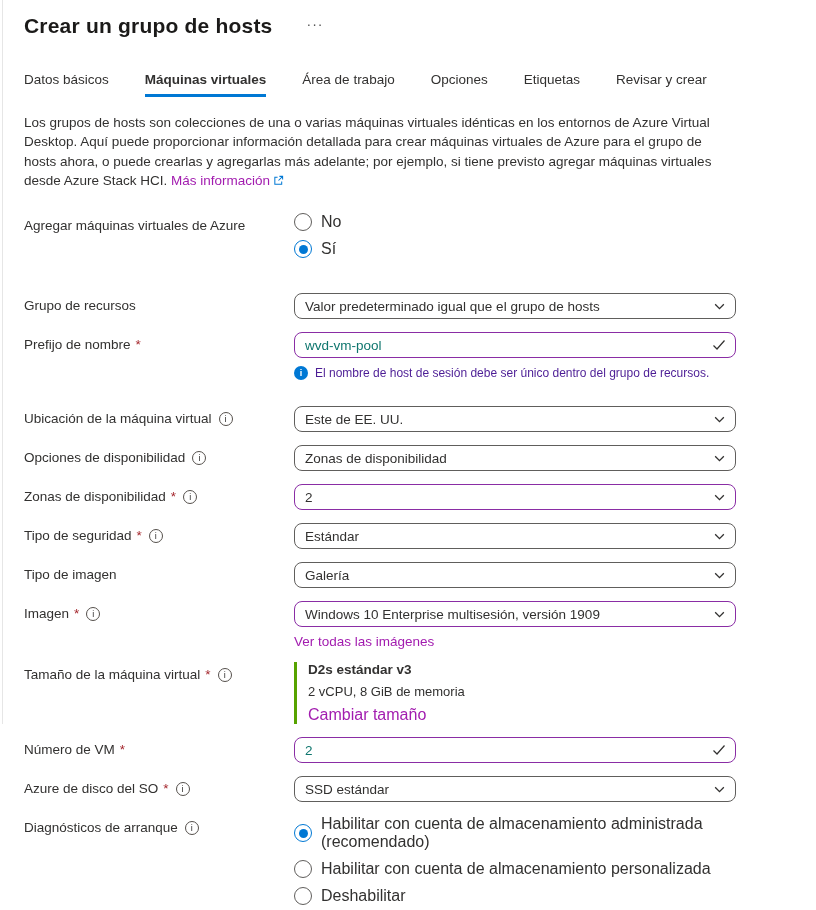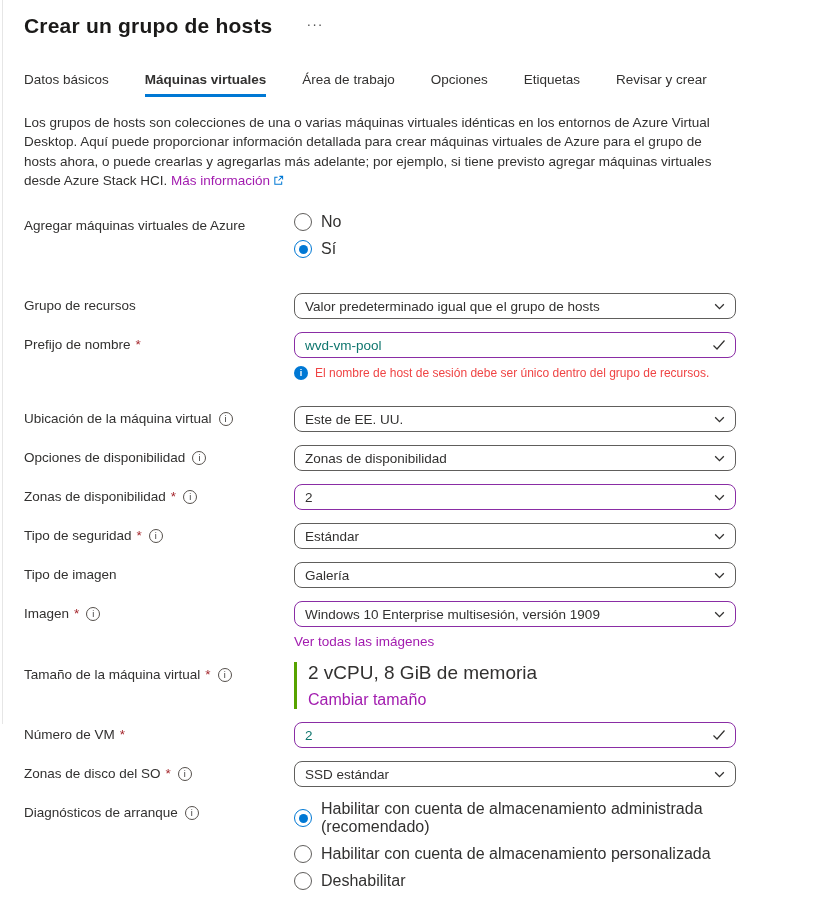--- a/index.html
+++ b/index.html
@@ -37,27 +37,27 @@
 
   .radio-group .option { display: flex; align-items: center; margin-bottom: 9px; cursor: pointer; }
   .radio { width: 18px; height: 18px; border-radius: 50%; border: 1px solid #605e5c; background: #fff; margin-right: 9px; flex: 0 0 18px; position: relative; }
   .radio.selected { border: 1.5px solid #0078d4; }
   .radio.selected::after { content: ""; position: absolute; left: 50%; top: 50%; width: 9px; height: 9px; margin: -4.5px 0 0 -4.5px; border-radius: 50%; background: #0078d4; }
   .option-label { font-size: 16px; }
 
   .note { display: flex; align-items: center; margin-top: 8px; }
   .note-i { display: inline-flex; align-items: center; justify-content: center; width: 14px; height: 14px; border-radius: 50%;
             background: #0078d4; color: #fff; font-size: 9px; font-weight: 700; font-style: normal; margin-right: 7px; flex: 0 0 14px; }
-  .note-text { font-size: 12px; color: #ef4444; }
+  .note-text { font-size: 12px; color: #4c1d95; }
 
   .under-link { display: inline-block; margin-top: 7px; font-size: 13.5px; }
 
   .size-block { border-left: 3px solid #57a300; padding-left: 11px; }
   .size-name { font-size: 13.5px; font-weight: 700; margin-bottom: 7px; }
-  .size-specs { font-size: 19px; margin-bottom: 7px; }
+  .size-specs { font-size: 13px; margin-bottom: 7px; }
 
   .mb-lg { margin-bottom: 26px; }
   .mb-md { margin-bottom: 12px; }
 </style>
 </head>
 <body>
 
 <div class="blade">
   <div class="blade-edge"></div>
 
@@ -242,20 +242,21 @@
     </div>
 
     <div class="row">
       <div class="label-cell">
         <span>Tamaño de la máquina virtual</span>
         <span class="req">*</span>
         <span class="info-i">i</span>
       </div>
       <div class="control-cell">
         <div class="size-block">
+          <div class="size-name">D2s estándar v3</div>
           <div class="size-specs">2 vCPU, 8 GiB de memoria</div>
           <a class="link">Cambiar tamaño</a>
         </div>
       </div>
     </div>
 
     <div class="row">
       <div class="label-cell">
         <span>Número de VM</span>
         <span class="req">*</span>
@@ -267,21 +268,21 @@
               <svg width="14" height="12" viewBox="0 0 14 12">
                 <path d="M1.5 6.5L5 10L12.5 1.5" fill="none" stroke="#323130" stroke-width="1.2"></path>
               </svg>
             </span>
         </div>
       </div>
     </div>
 
     <div class="row">
       <div class="label-cell">
-        <span>Zonas de disco del SO</span>
+        <span>Azure de disco del SO</span>
         <span class="req">*</span>
         <span class="info-i">i</span>
       </div>
       <div class="control-cell">
         <div class="select">
           <span>SSD estándar</span>
           <span class="chev">
               <svg width="13" height="13" viewBox="0 0 12 12">
                 <path d="M2 4l4 4 4-4" fill="none" stroke="#323130" stroke-width="1.2"></path>
               </svg>

